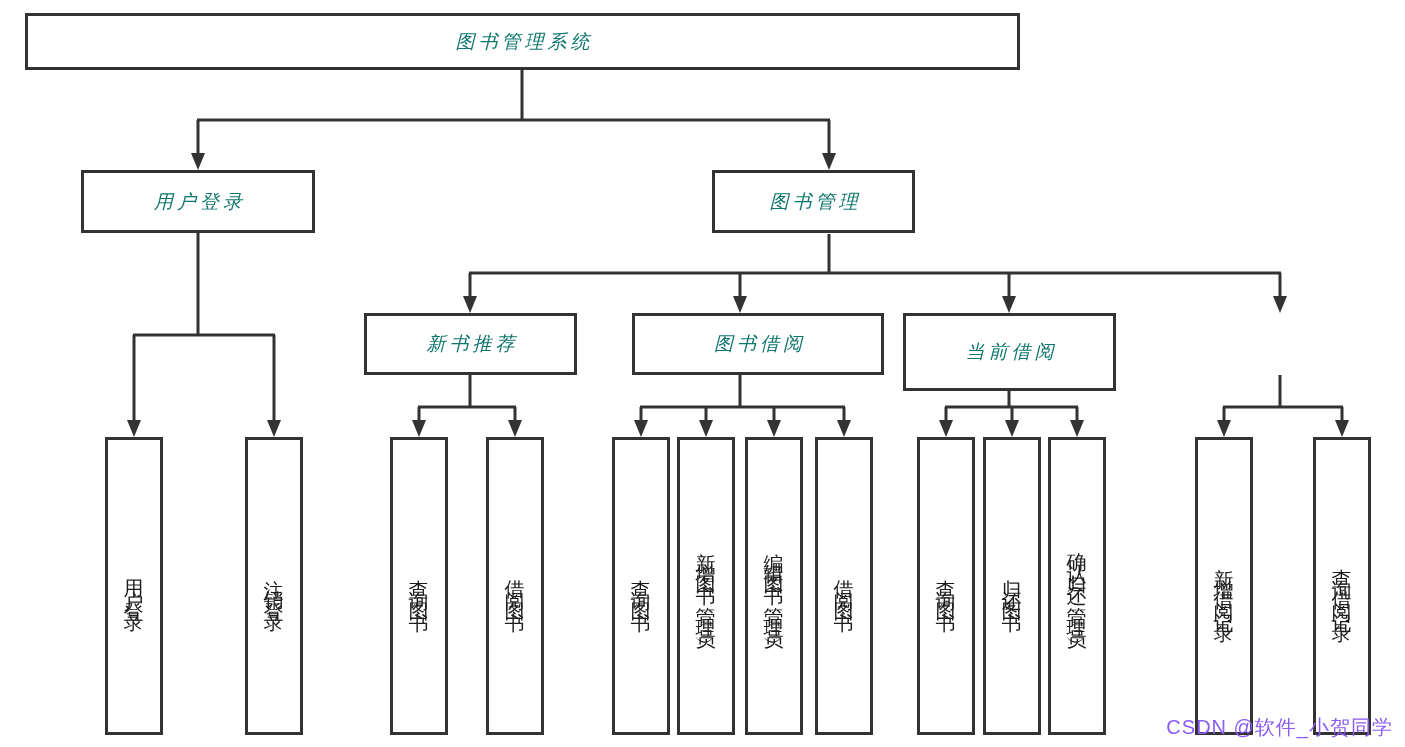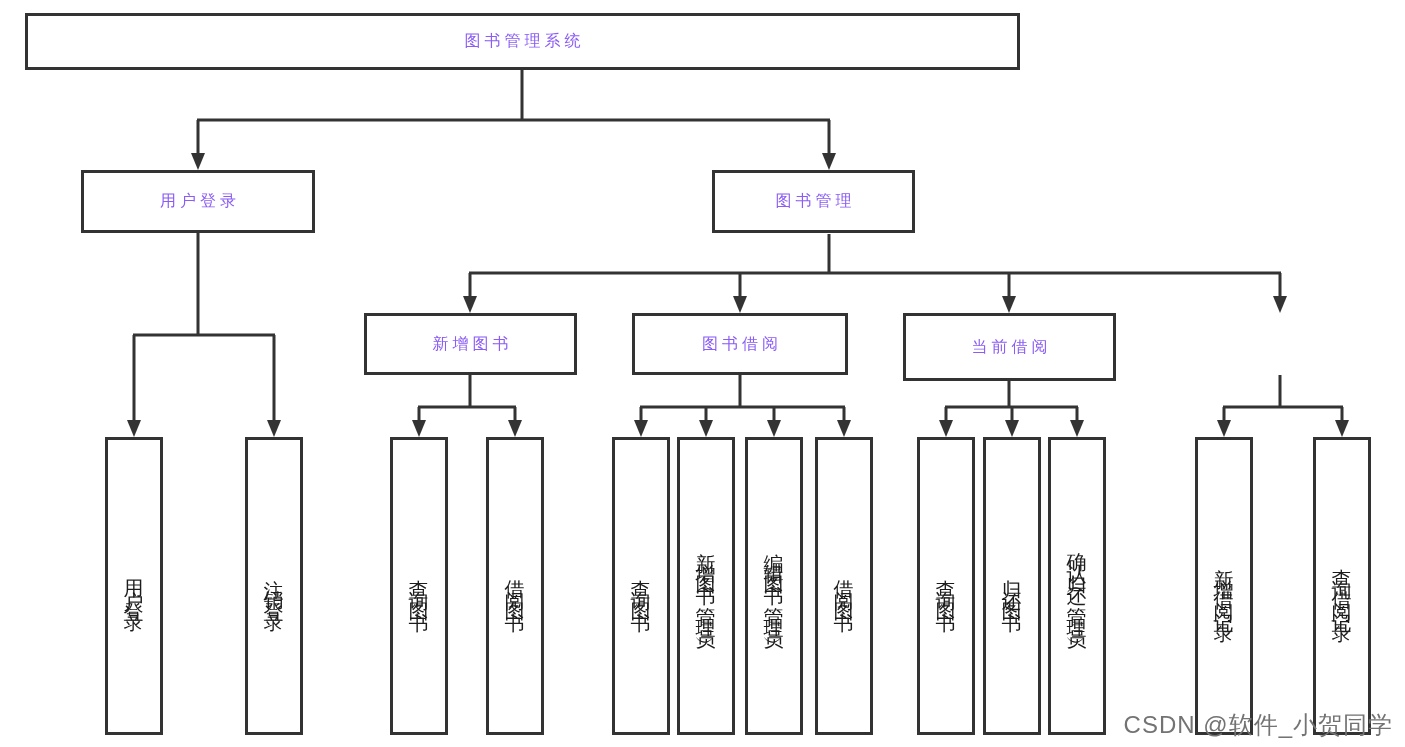--- a/index.html
+++ b/index.html
@@ -20,47 +20,48 @@
     position: absolute;
     background: #ffffff;
     border: 3px solid #333333;
     box-sizing: border-box;
     display: flex;
     align-items: center;
     justify-content: center;
     z-index: 1;
   }
   .hbox .lbl {
-    font-size: 16px;
+    font-size: 19px;
     letter-spacing: 4px;
     text-indent: 4px;
-    color: #8b5cf6;
+    color: #0f766e;
     white-space: nowrap;
+    font-style: italic;
   }
   .vbox {
     top: 437px;
     width: 58px;
     height: 298px;
   }
   .vbox .lbl {
     writing-mode: vertical-rl;
     text-orientation: mixed;
     font-size: 20px;
     line-height: 1;
     letter-spacing: 11px;
     color: #1c1c1c;
   }
   .watermark {
     position: absolute;
     right: 12px;
     bottom: 6px;
     z-index: 3;
-    font-size: 24px;
+    font-size: 20px;
     letter-spacing: 1px;
-    color: #737373;
+    color: #8b5cf6;
     white-space: nowrap;
   }
 </style>
 </head>
 <body>
 
 <div class="canvas">
 
   <svg class="wires" width="1405" height="747" viewBox="0 0 1405 747" aria-hidden="true">
     <g stroke="#333333" stroke-width="3" fill="none">
@@ -110,26 +111,26 @@
   </div>
 
   <div class="hbox" style="left:81px; top:170px; width:234px; height:63px;">
     <span class="lbl">用户登录</span>
   </div>
   <div class="hbox" style="left:712px; top:170px; width:203px; height:63px;">
     <span class="lbl">图书管理</span>
   </div>
 
   <div class="hbox" style="left:364px; top:313px; width:213px; height:62px;">
-    <span class="lbl">新增图书</span>
+    <span class="lbl">新书推荐</span>
   </div>
-  <div class="hbox" style="left:632px; top:313px; width:216px; height:62px;">
+  <div class="hbox" style="left:632px; top:313px; width:252px; height:62px;">
     <span class="lbl">图书借阅</span>
   </div>
-  <div class="hbox" style="left:903px; top:313px; width:213px; height:68px;">
+  <div class="hbox" style="left:903px; top:313px; width:213px; height:78px;">
     <span class="lbl">当前借阅</span>
   </div>
 
   <div class="vbox" style="left:105px;">
     <span class="lbl">用户登录</span>
   </div>
   <div class="vbox" style="left:245px;">
     <span class="lbl">注销登录</span>
   </div>
 

